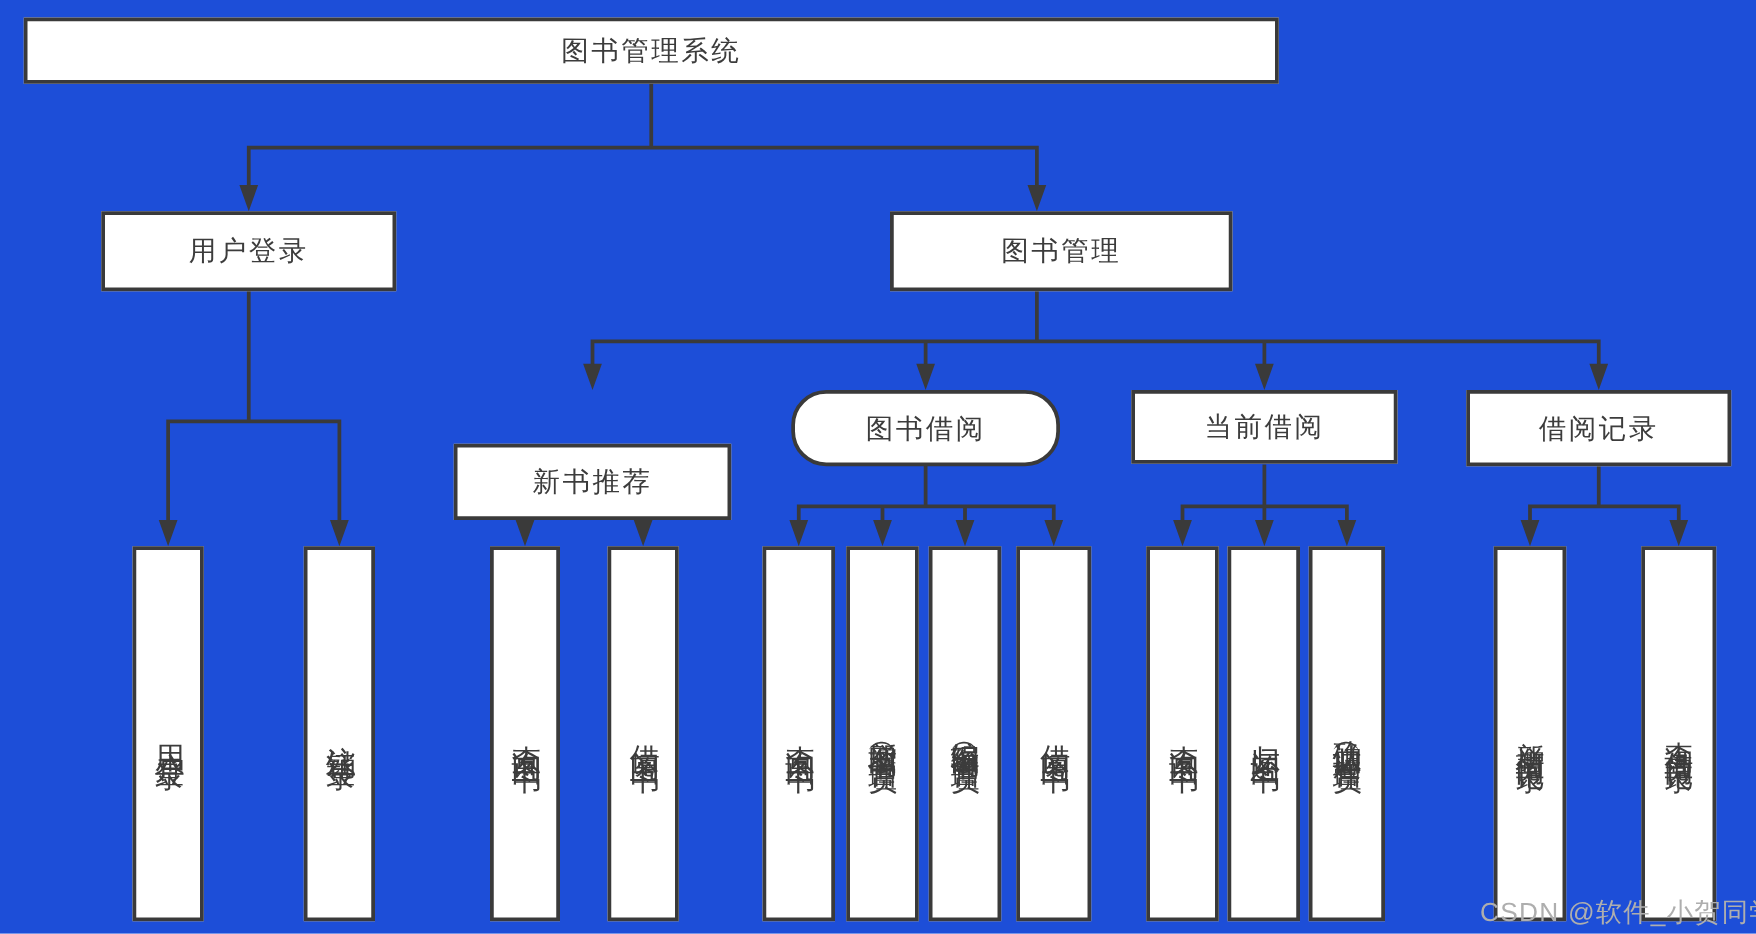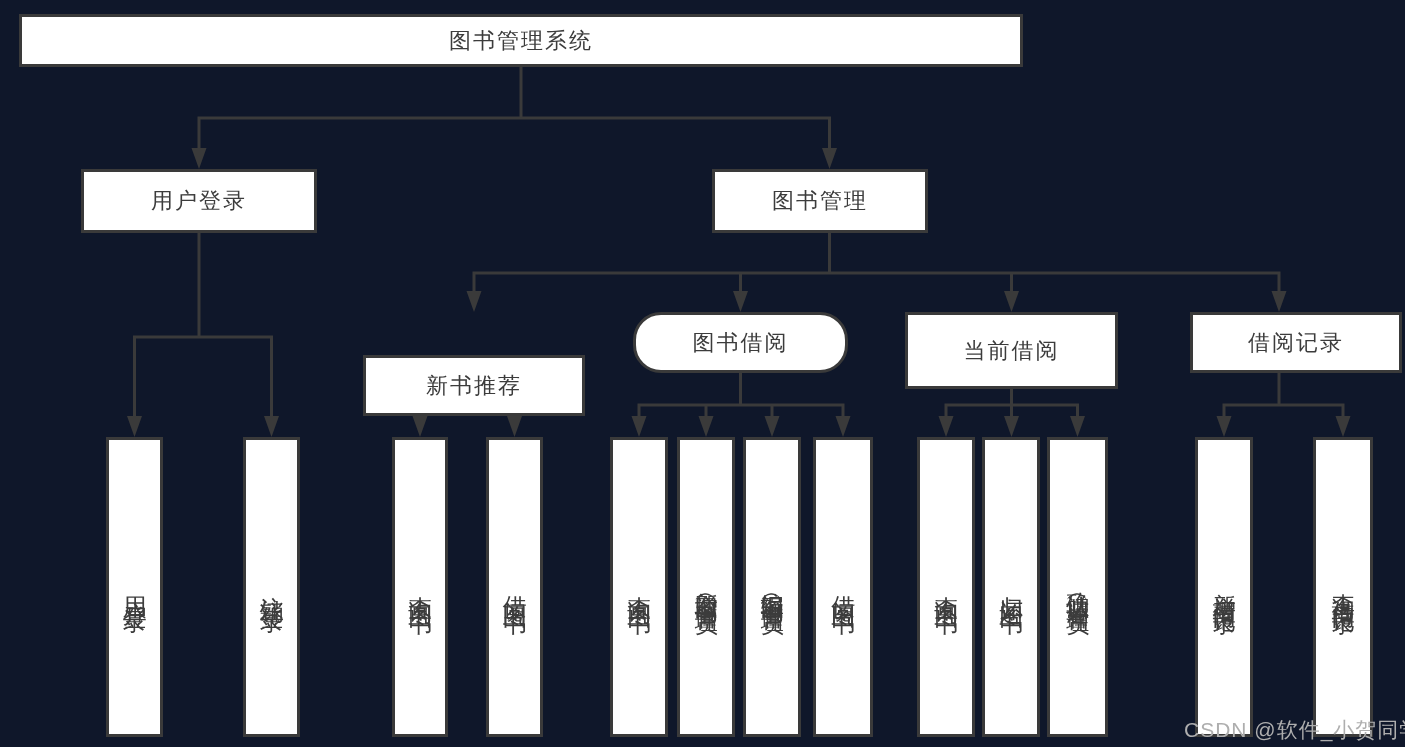--- a/index.html
+++ b/index.html
@@ -1,40 +1,40 @@
 <!DOCTYPE html>
 <html><head>
 <meta charset="utf-8">
 <style>
   html,body { margin:0; padding:0; background:#ffffff; }
   .stage {
-    position:relative; width:1405px; height:747px; background:#0f172a;
+    position:relative; width:1405px; height:747px; background:#1d4ed8;
     font-family:"Liberation Sans", sans-serif; color:#3c3c3c; overflow:hidden;
   }
   .connectors { position:absolute; left:0; top:0; z-index:1; pointer-events:none; }
   .node {
     position:absolute; box-sizing:border-box; background:#ffffff;
     border:3px solid #3a3a3a; display:flex; align-items:center; justify-content:center;
     z-index:2; text-align:center;
   }
   .h-node { font-size:22px; letter-spacing:2px; white-space:nowrap; }
   .v-node {
     writing-mode:vertical-rl; text-orientation:mixed;
     font-size:24px; letter-spacing:5px; line-height:1.1;
   }
   
   #root  { left:19px;  top:14px;  width:1004px; height:53px; }
   
   #l2-0  { left:81px;  top:169px; width:236px; height:64px; }
-  #l2-1  { left:712px; top:169px; width:216px; height:64px; }
+  #l2-1  { left:712px; top:169px; width:274px; height:64px; }
   
   #l3-0  { left:363px;  top:312px; width:222px; height:61px;margin-top:43px; }
   #l3-1  { left:633px;  top:312px; width:215px; height:61px;border-radius:28px; }
-  #l3-2  { left:905px;  top:312px; width:213px; height:77px; }
-  #l3-3  { left:1173px; top:312px; width:212px; height:61px;margin-left:17px; }
+  #l3-2  { left:905px;  top:312px; width:213px; height:59px; }
+  #l3-3  { left:1173px; top:312px; width:212px; height:61px; }
   
   .leaf  { top:437px; height:300px; }
   #leaf-0  { left:106px;  width:57px; }
   #leaf-1  { left:243px;  width:57px; }
   #leaf-2  { left:392px;  width:56px; }
   #leaf-3  { left:486px;  width:57px; }
   #leaf-4  { left:610px;  width:58px; }
   #leaf-5  { left:677px;  width:58px; font-size:23px; letter-spacing:3px; }
   #leaf-6  { left:743px;  width:58px; font-size:23px; letter-spacing:3px; }
   #leaf-7  { left:813px;  width:60px; }

